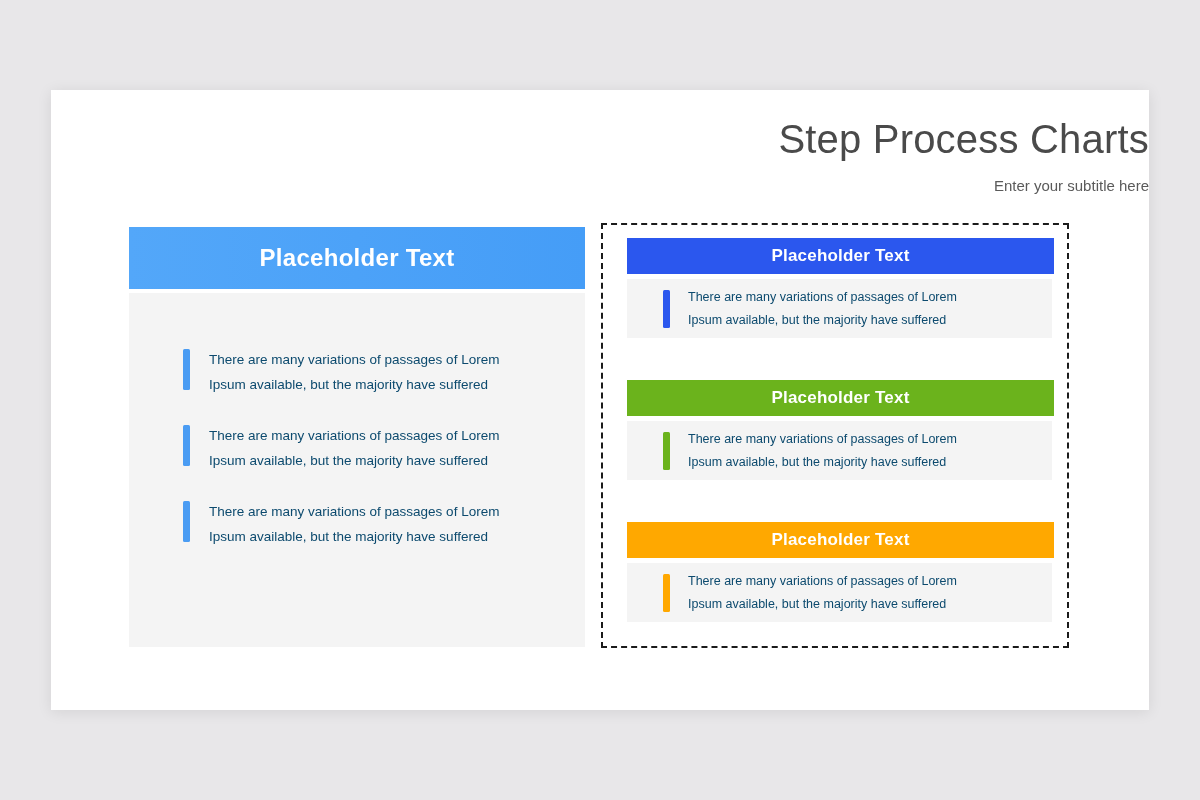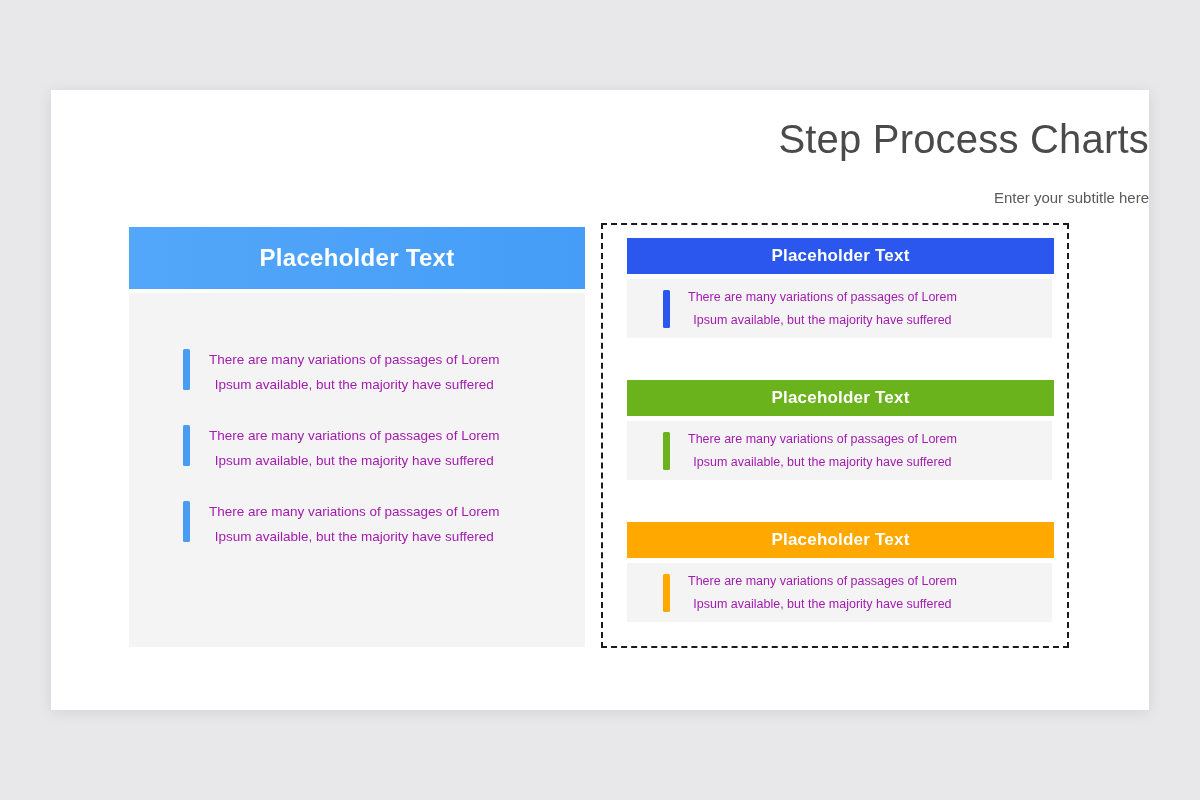--- a/index.html
+++ b/index.html
@@ -41,21 +41,21 @@
     font-weight: 400;
     color: #4a4a4a;
     letter-spacing: 0.2px;
     line-height: 52px;
   }
 
   .page-subtitle {
     font-size: 15px;
     font-weight: 400;
     color: #5a5a5a;
-    margin-top: 23px;
+    margin-top: 11px;
     line-height: 20px;
   }
 
   
   .left-panel {
     position: absolute;
     left: 78px;
     top: 137px;
     width: 456px;
     height: 420px;
@@ -105,24 +105,23 @@
   }
 
   .accent-bar.blue-light { background: #4a9cf3; }
   .accent-bar.blue-deep  { background: #2b57ee; }
   .accent-bar.green      { background: #6bb31c; }
   .accent-bar.orange     { background: #ffa800; }
 
   .item-text {
     margin-left: 19px;
     font-size: 13.5px;
-    color: #a21caf;
+    color: #0c4a6e;
     line-height: 25px;
     max-width: 330px;
-    text-align: center;
   }
 
   .item-text .line { display: block; white-space: nowrap; }
 
   
   .right-panel {
     position: absolute;
     left: 550px;
     top: 133px;
     width: 468px;

